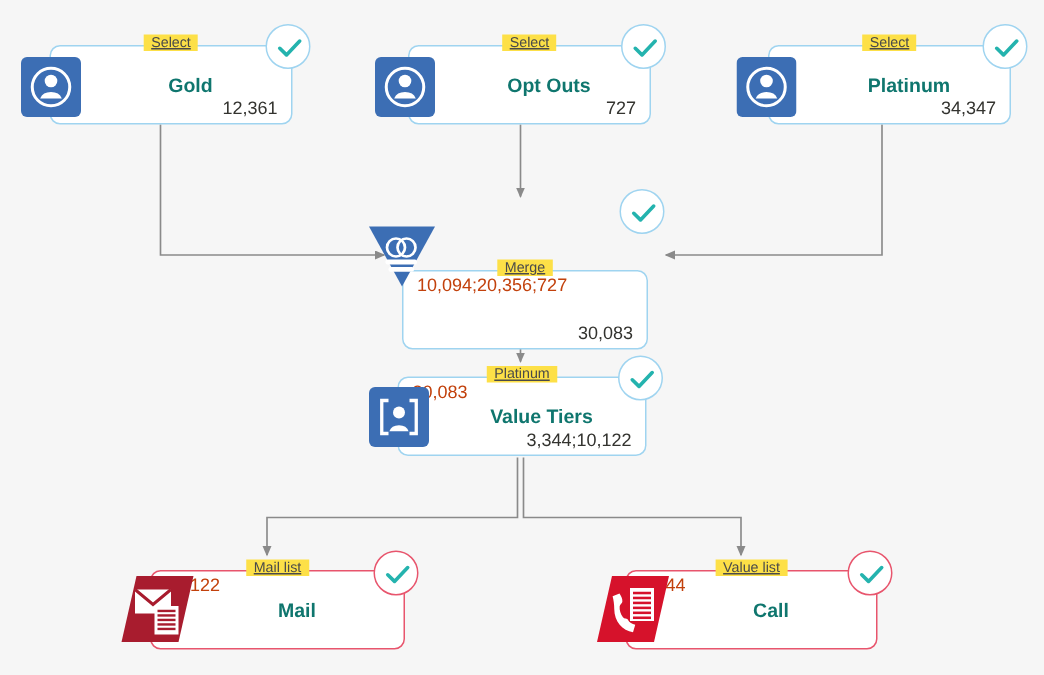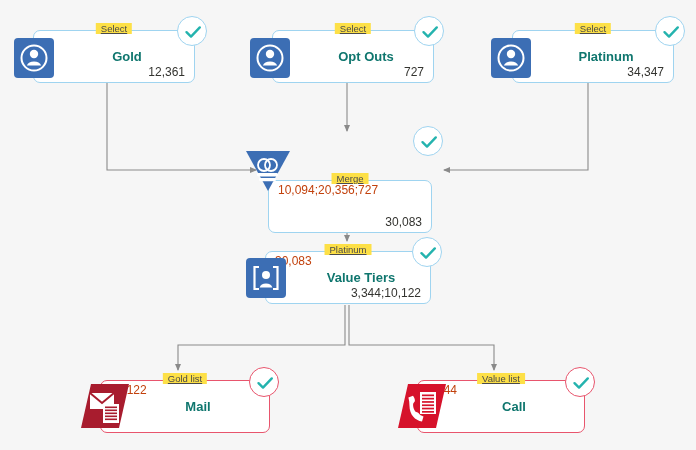--- a/index.html
+++ b/index.html
@@ -236,21 +236,21 @@
       <path d="M13.6 29.5 a6.6 5.4 0 0 1 12.8 0 z" fill="#ffffff"></path>
     </svg>
   </div>
   <div class="status" style="left:412px; top:237px;">
     <svg viewBox="0 0 30 30" xmlns="http://www.w3.org/2000/svg">
       <path d="M8.5 15.2 L13 19.6 L21.8 10.4" fill="none" stroke="#24b3ae" stroke-width="2.4" stroke-linecap="round" stroke-linejoin="round"></path>
     </svg>
   </div>
 
   <div class="node red" style="left:100px; top:380px; width:170px; height:53px;">
-    <span class="node-label">Gold list</span>
+    <span class="node-label">Mail list</span>
     <span class="node-in">10,122</span>
     <span class="node-title shift">Mail</span>
   </div>
   <div class="icon" style="left:79px; top:382px; width:52px; height:48px;">
     <svg viewBox="0 0 52 48" style="width:52px;height:48px;" xmlns="http://www.w3.org/2000/svg">
       <path d="M12 2 L50 2 L40 46 L2 46 Z" fill="#a81c2e"></path>
       <rect x="11" y="11" width="24" height="16" fill="#ffffff"></rect>
       <path d="M11 11 L23 21 L35 11" fill="none" stroke="#a81c2e" stroke-width="2"></path>
       <rect x="24" y="22" width="16" height="19" fill="#ffffff"></rect>
       <g fill="#a81c2e">

